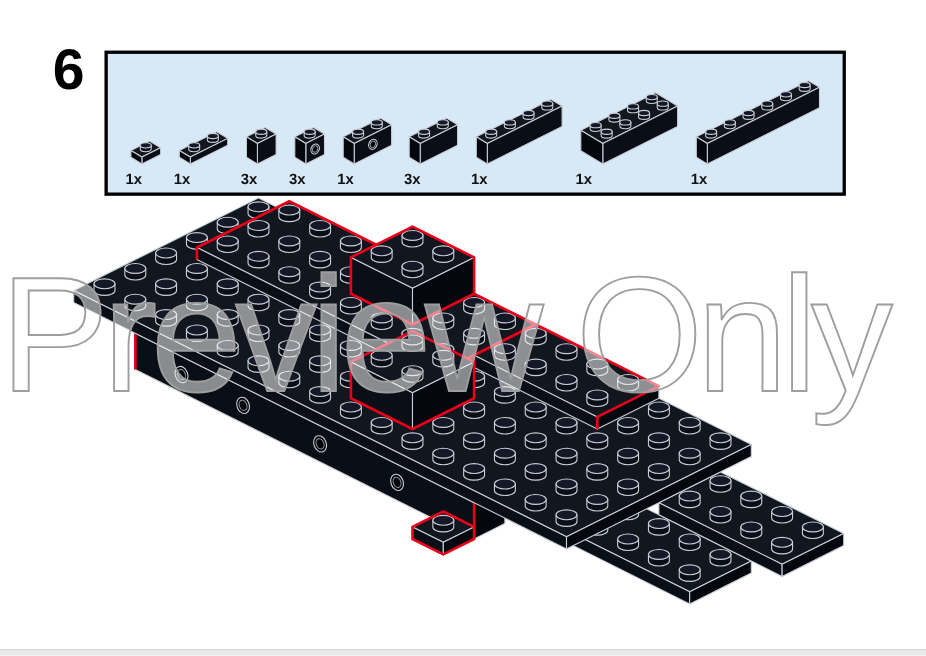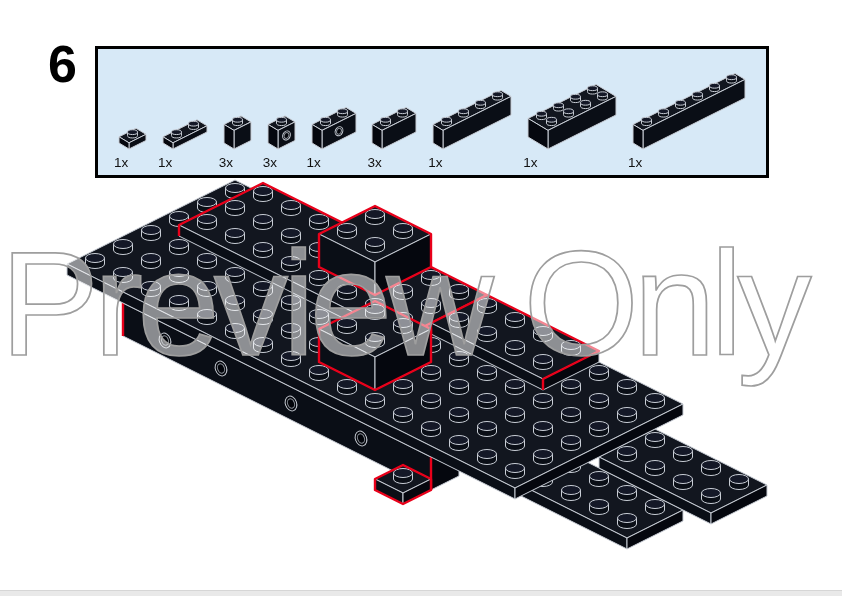--- a/index.html
+++ b/index.html
@@ -4,21 +4,21 @@
 <style>
   html,body{margin:0;padding:0;}
   body{width:842px;height:596px;background:#ffffff;position:relative;overflow:hidden;
        font-family:"Liberation Sans", sans-serif;}
   .step-number{position:absolute;left:48px;top:38px;font-size:52px;font-weight:bold;
        color:#000;line-height:1;}
   .parts-panel{position:absolute;left:95px;top:46px;width:636px;height:116px;
        border:3px solid #000;display:flex;align-items:flex-end;
        justify-content:space-between;padding:4px 16px 6px 16px;box-sizing:content-box;}
   .part-item{display:flex;flex-direction:column;align-items:center;justify-content:flex-end;}
-  .part-qty{font-size:13.5px;font-weight:400;color:#111;margin-top:1px;line-height:1;
+  .part-qty{font-size:13.5px;font-weight:700;color:#111;margin-top:1px;line-height:1;
        align-self:flex-start;}
   .assembly-wrap{position:absolute;left:0;top:170px;width:842px;height:400px;}
   .watermark{position:absolute;left:0;top:226px;width:690px;text-align:center;
        font-size:149px;font-weight:400;letter-spacing:-6px;line-height:1.05;
        color:rgba(255,255,255,0.52);
        -webkit-text-stroke:1.7px #9e9e9e;
        pointer-events:none;z-index:6;white-space:nowrap;}
   .bottom-bar{position:absolute;left:0;bottom:0;width:842px;height:5px;
        border-top:1px solid #d6d6d6;}
 </style>

